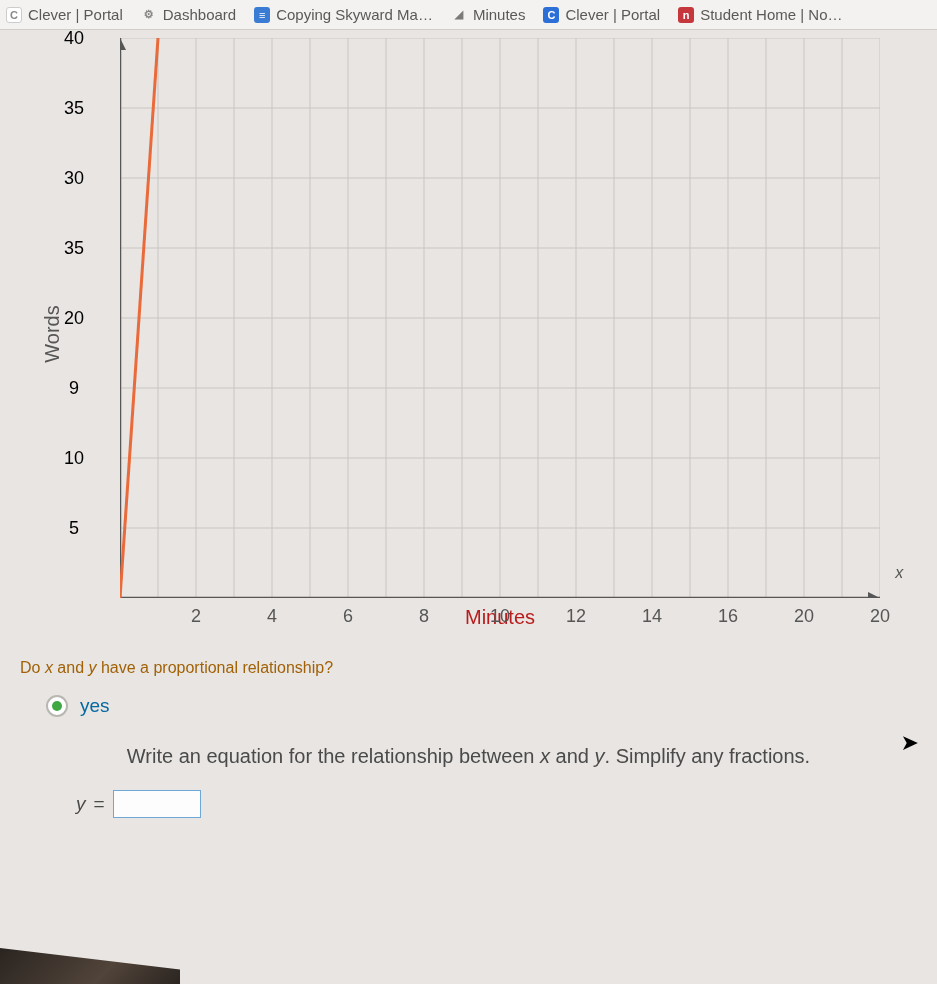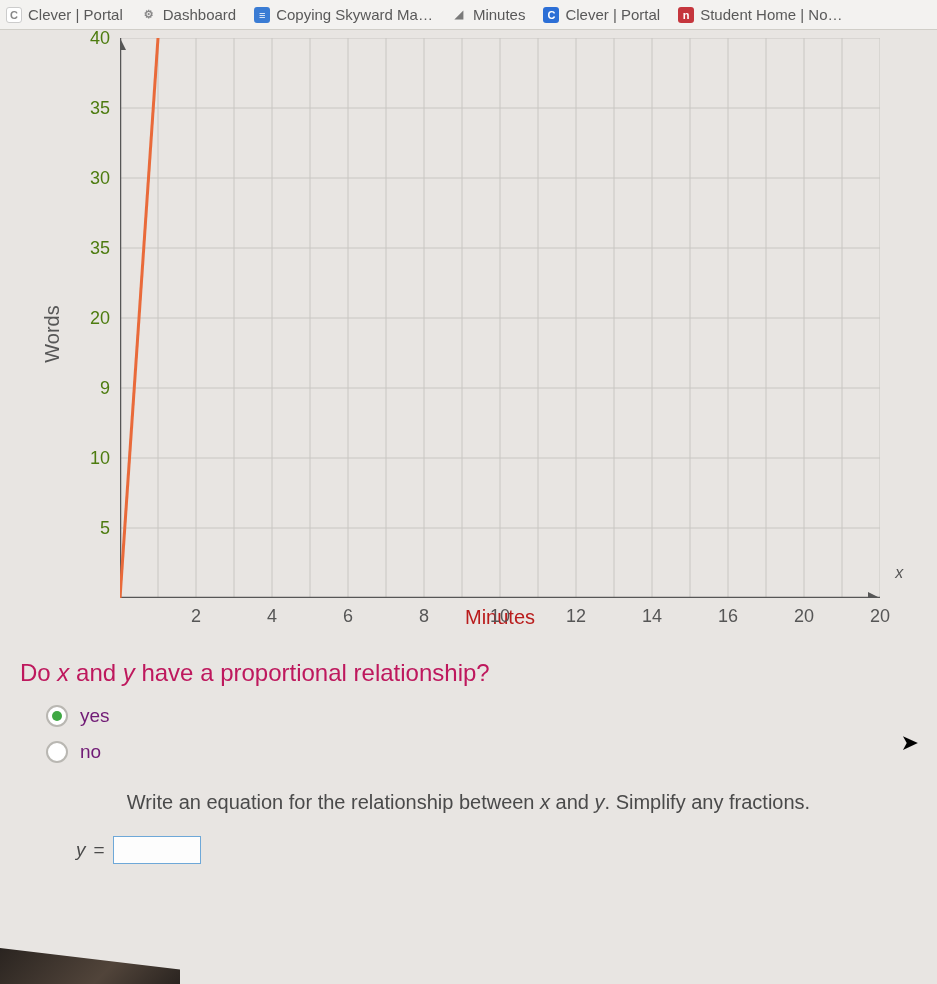--- a/index.html
+++ b/index.html
@@ -61,45 +61,45 @@
     position: relative;
     margin-left: 60px;
     margin-top: 8px;
   }
   svg.plot {
     display: block;
   }
   .y-tick-label {
     position: absolute;
     right: 100%;
-    margin-right: 10px;
+    margin-right: 26px;
     transform: translateY(-50%);
     font-size: 18px;
-    color: #4d7c0f;
-    text-align: right;
+    color: #000000;
+    text-align: center;
     width: 40px;
   }
   .x-tick-label {
     position: absolute;
     top: 100%;
     margin-top: 8px;
     transform: translateX(-50%);
     font-size: 18px;
     color: #565656;
     text-align: center;
   }
   .x-letter {
     position: absolute;
     font-style: italic;
     font-size: 16px;
     color: #565656;
   }
   .question {
-    font-size: 24px;
-    color: #be185d;
+    font-size: 16px;
+    color: #a16207;
     margin: 28px 0 18px 0;
   }
   .question .var { font-style: italic; }
   .radio-group {
     margin-left: 26px;
     margin-bottom: 28px;
   }
   .radio-row {
     display: flex;
     align-items: center;
@@ -113,21 +113,21 @@
     border-radius: 50%;
     display: flex; align-items: center; justify-content: center;
     background: #fff;
   }
   .radio-btn.selected::after {
     content: "";
     width: 10px; height: 10px;
     background: #3fa843;
     border-radius: 50%;
   }
-  .radio-label { font-size: 19px; color: #701a75; }
+  .radio-label { font-size: 19px; color: #0369a1; }
   .prompt2 {
     font-size: 20px;
     color: #4a4a4a;
     margin-bottom: 22px;
     text-align: center;
   }
   .prompt2 .var { font-style: italic; }
   .equation {
     margin-left: 56px;
     font-size: 19px;
@@ -272,24 +272,20 @@
 
   <div class="question">
     <span>Do </span><span class="var">x</span><span> and </span><span class="var">y</span><span> have a proportional relationship?</span>
   </div>
 
   <div class="radio-group">
     <div class="radio-row">
       <span class="radio-btn selected"></span>
       <span class="radio-label">yes</span>
     </div>
-    <div class="radio-row">
-      <span class="radio-btn"></span>
-      <span class="radio-label">no</span>
-    </div>
   </div>
 
   <div class="prompt2">
     <span>Write an equation for the relationship between </span><span class="var">x</span><span> and </span><span class="var">y</span><span>. Simplify any fractions.</span>
   </div>
 
   <div class="equation">
     <span class="var">y</span>
     <span>=</span>
     <input class="answer-box" value="" style="">

